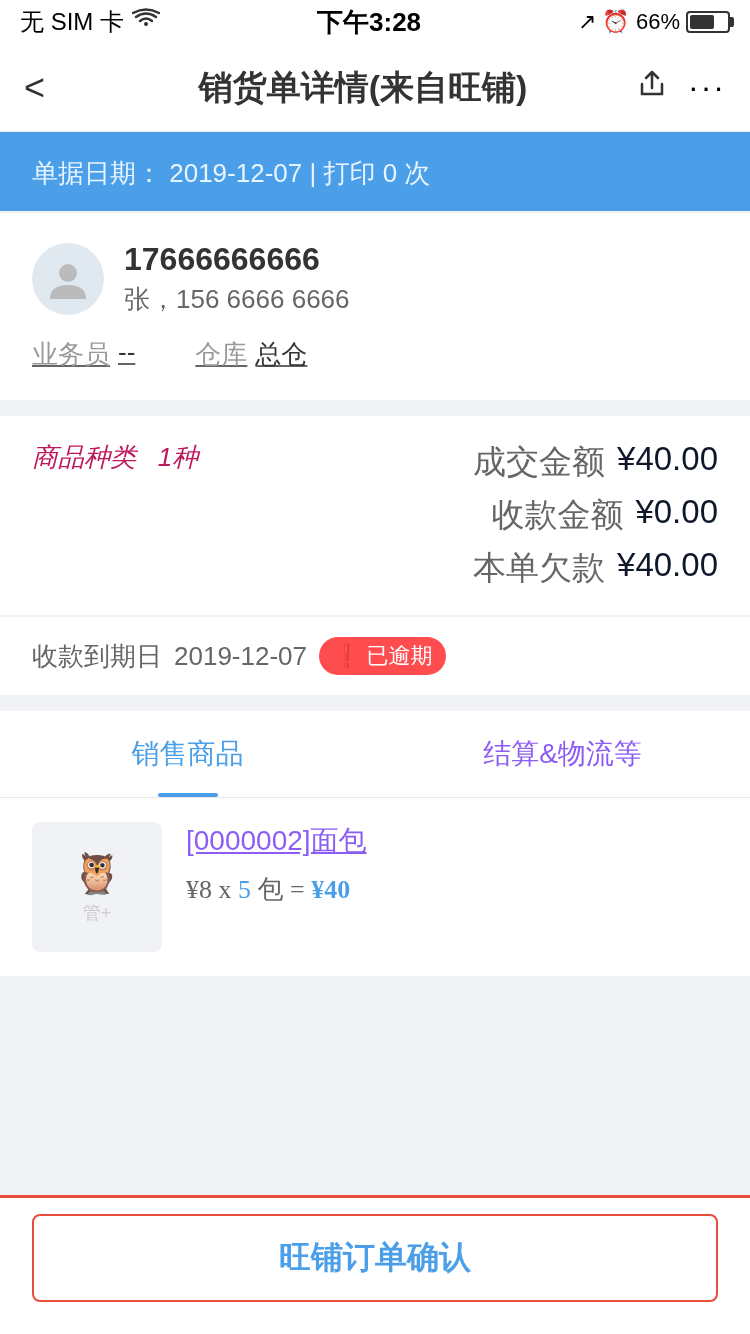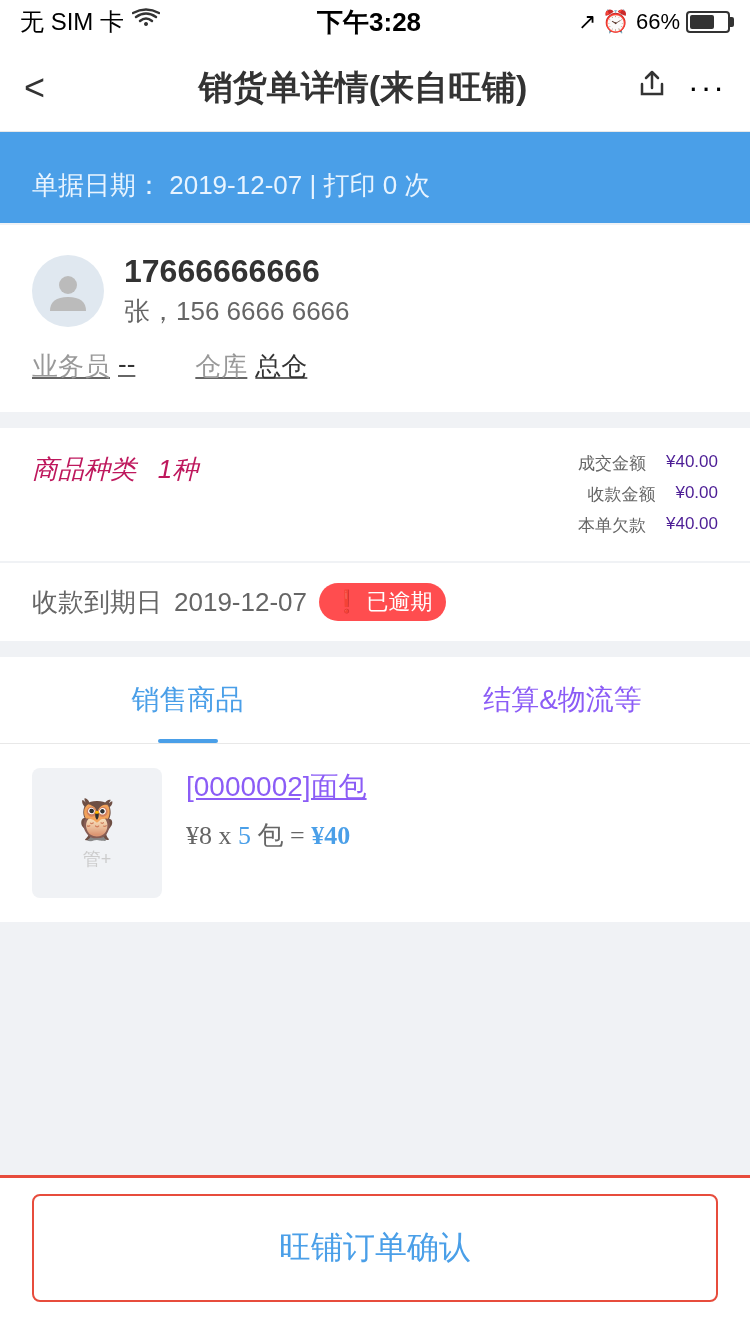--- a/index.html
+++ b/index.html
@@ -119,21 +119,21 @@
       color: #fff;
     }
     .order-status {
       display: flex;
       align-items: center;
       gap: 8px;
       color: #fff;
       font-size: 26px;
     }
     .order-date-row {
-      margin-top: 12px;
+      margin-top: 0;
       font-size: 26px;
       color: #e8f4ff;
     }
 
     
     .customer-section {
       background: #fff;
       padding: 28px 32px;
       margin-top: 2px;
     }
@@ -202,25 +202,25 @@
     }
     .summary-item span { color: #be185d; font-style: italic; }
     .summary-right {
       display: flex;
       flex-direction: column;
       align-items: flex-end;
       gap: 8px;
     }
     .summary-amount {
       display: flex;
-      gap: 20px;
-      font-size: 17px;
-      color: #666;
-    }
-    .amount-value { color: #4c1d95; }
+      gap: 12px;
+      font-size: 33px;
+      color: #666;
+    }
+    .amount-value { color: #0f172a; }
 
     
     .due-section {
       background: #fff;
       padding: 20px 32px;
       margin-top: 2px;
       font-size: 26px;
       color: #666;
       display: flex;
       align-items: center;
@@ -331,27 +331,27 @@
       position: fixed;
       bottom: 0;
       left: 0;
       width: 750px;
       background: #fff;
       padding: 16px 32px 32px;
       border-top: 3px solid #e74c3c;
     }
     .confirm-button {
       width: 100%;
-      height: 108px;
+      height: 88px;
       border: 2px solid #e74c3c;
       background: #fff;
       border-radius: 8px;
       font-size: 32px;
       color: #4a9fe8;
-      font-weight: 400;
+      font-weight: 700;
       cursor: pointer;
       display: flex;
       align-items: center;
       justify-content: center;
     }
   </style>
 </head>
 <body>
 
 <div class="status-bar">

